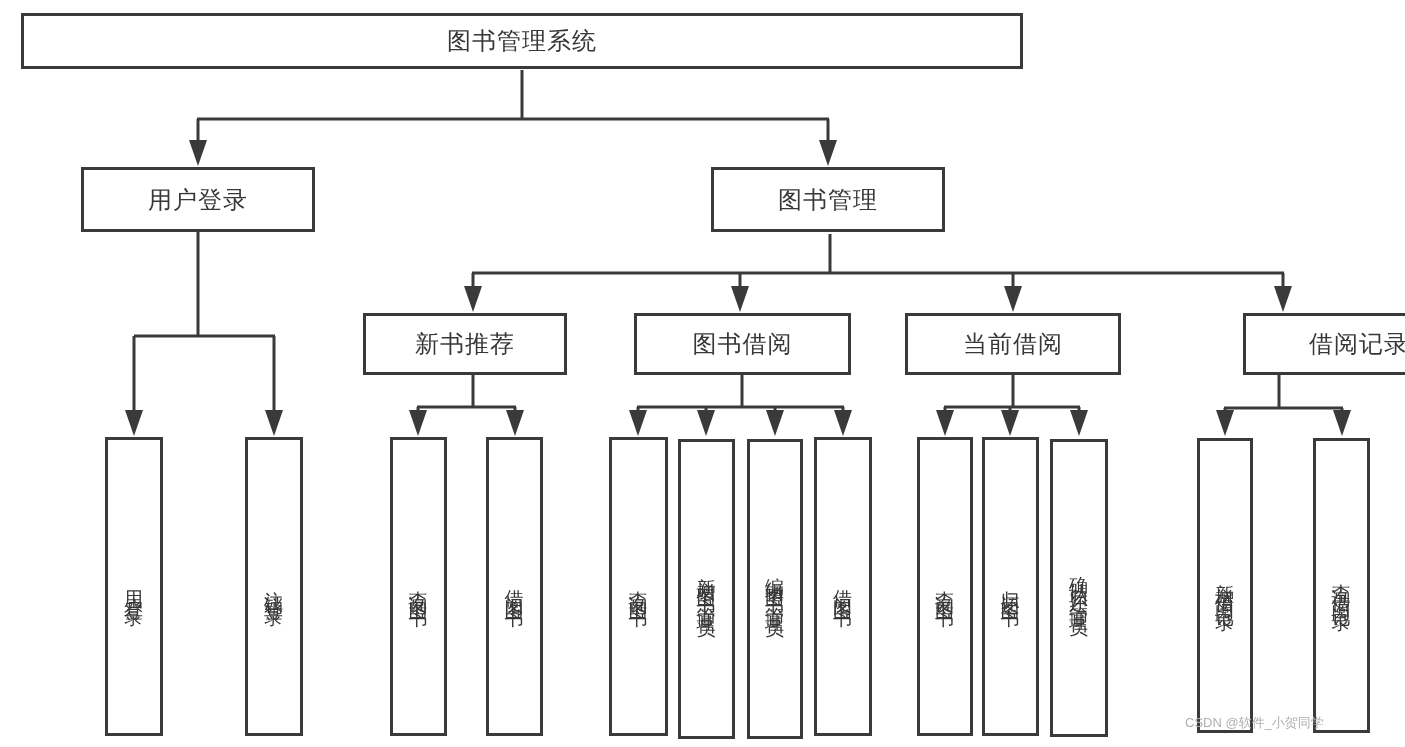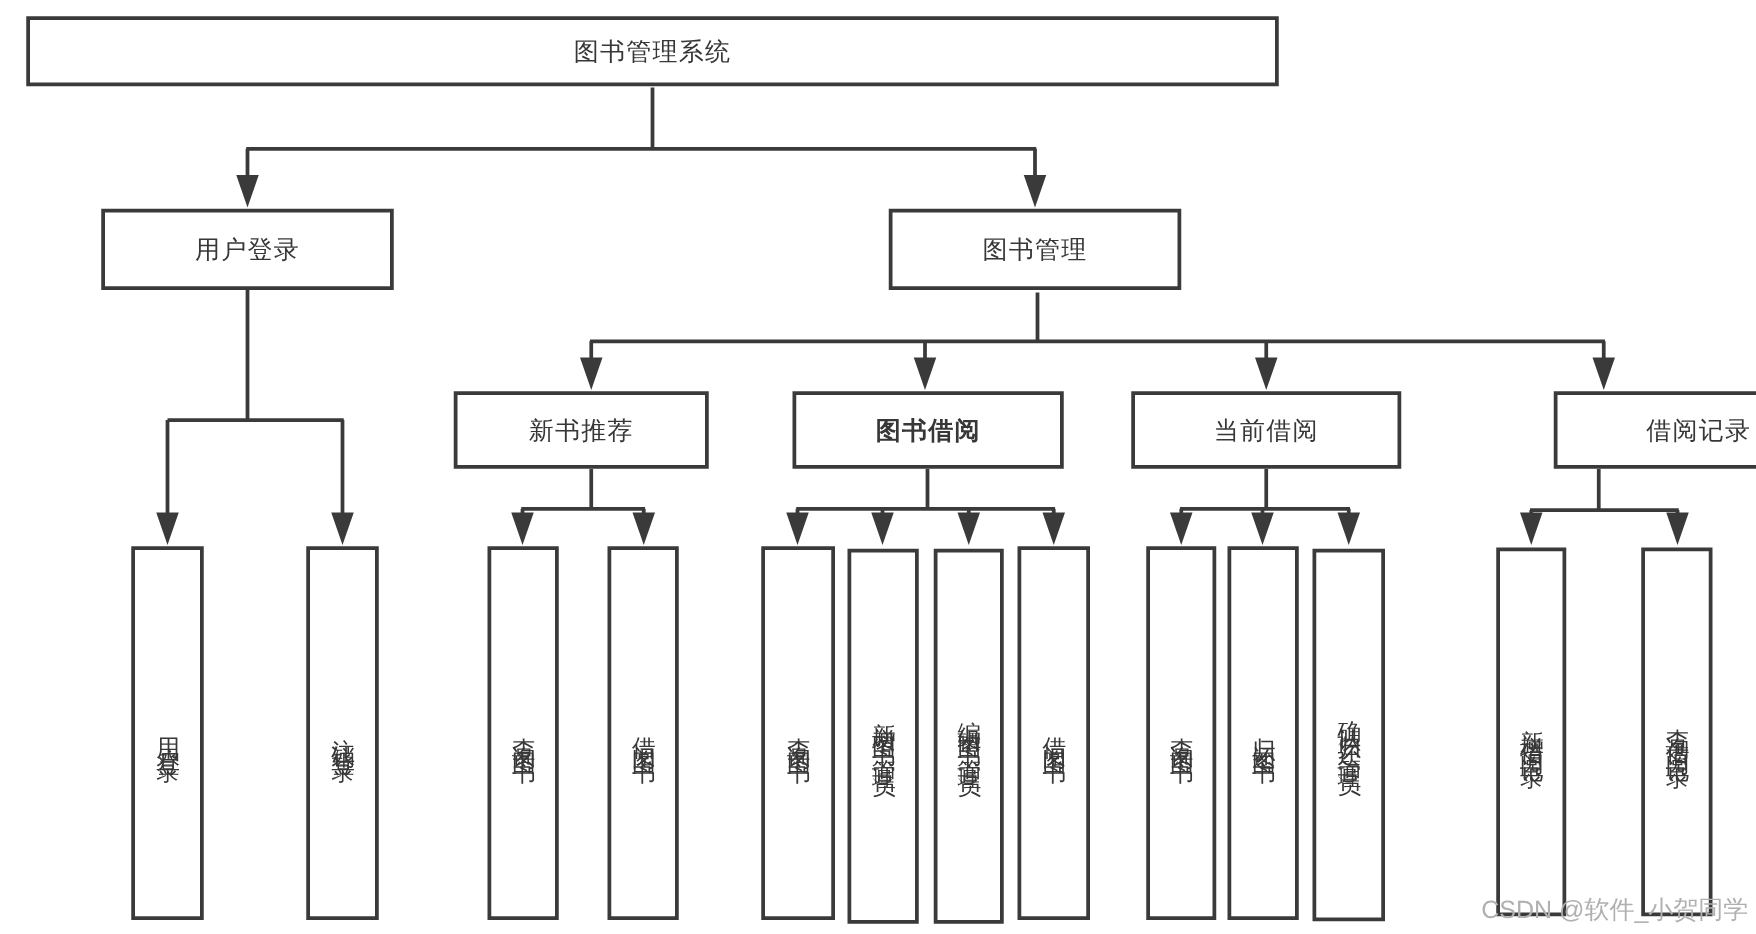--- a/index.html
+++ b/index.html
@@ -15,32 +15,32 @@
     position:absolute;
     box-sizing:border-box;
     background:#ffffff;
     border:3px solid #3a3a3a;
     display:flex;
     align-items:center;
     justify-content:center;
     color:#373737;
     z-index:2;
   }
-  .h-node{font-size:20px;letter-spacing:1px;}
+  .h-node{font-size:24px;letter-spacing:1px;}
   .v-node{
     writing-mode:vertical-rl;
     text-orientation:mixed;
     font-size:19px;
     letter-spacing:6px;
     line-height:1;
   }
   #watermark{
     position:absolute;
     left:1185px;top:714px;
-    font-size:20px;
+    font-size:13px;
     color:#b0b0b0;
     z-index:3;
     white-space:nowrap;
   }
 </style>
 </head>
 <body>
 
 <div id="stage">
 
@@ -106,21 +106,21 @@
   <div class="node h-node" style="left:81px;top:167px;width:234px;height:65px;">
     <span>用户登录</span>
   </div>
   <div class="node h-node" style="left:711px;top:167px;width:234px;height:65px;">
     <span>图书管理</span>
   </div>
 
   <div class="node h-node" style="left:363px;top:313px;width:204px;height:62px;">
     <span>新书推荐</span>
   </div>
-  <div class="node h-node" style="left:634px;top:313px;width:217px;height:62px;font-weight:bold;">
+  <div class="node h-node" style="left:634px;top:313px;width:217px;height:62px;">
     <span>图书借阅</span>
   </div>
   <div class="node h-node" style="left:905px;top:313px;width:216px;height:62px;font-family:Liberation Mono, monospace;">
     <span>当前借阅</span>
   </div>
   <div class="node h-node" style="left:1243px;top:313px;width:232px;height:62px;">
     <span>借阅记录</span>
   </div>
 
   <div class="node v-node" style="left:105px;top:437px;width:58px;height:299px;">

